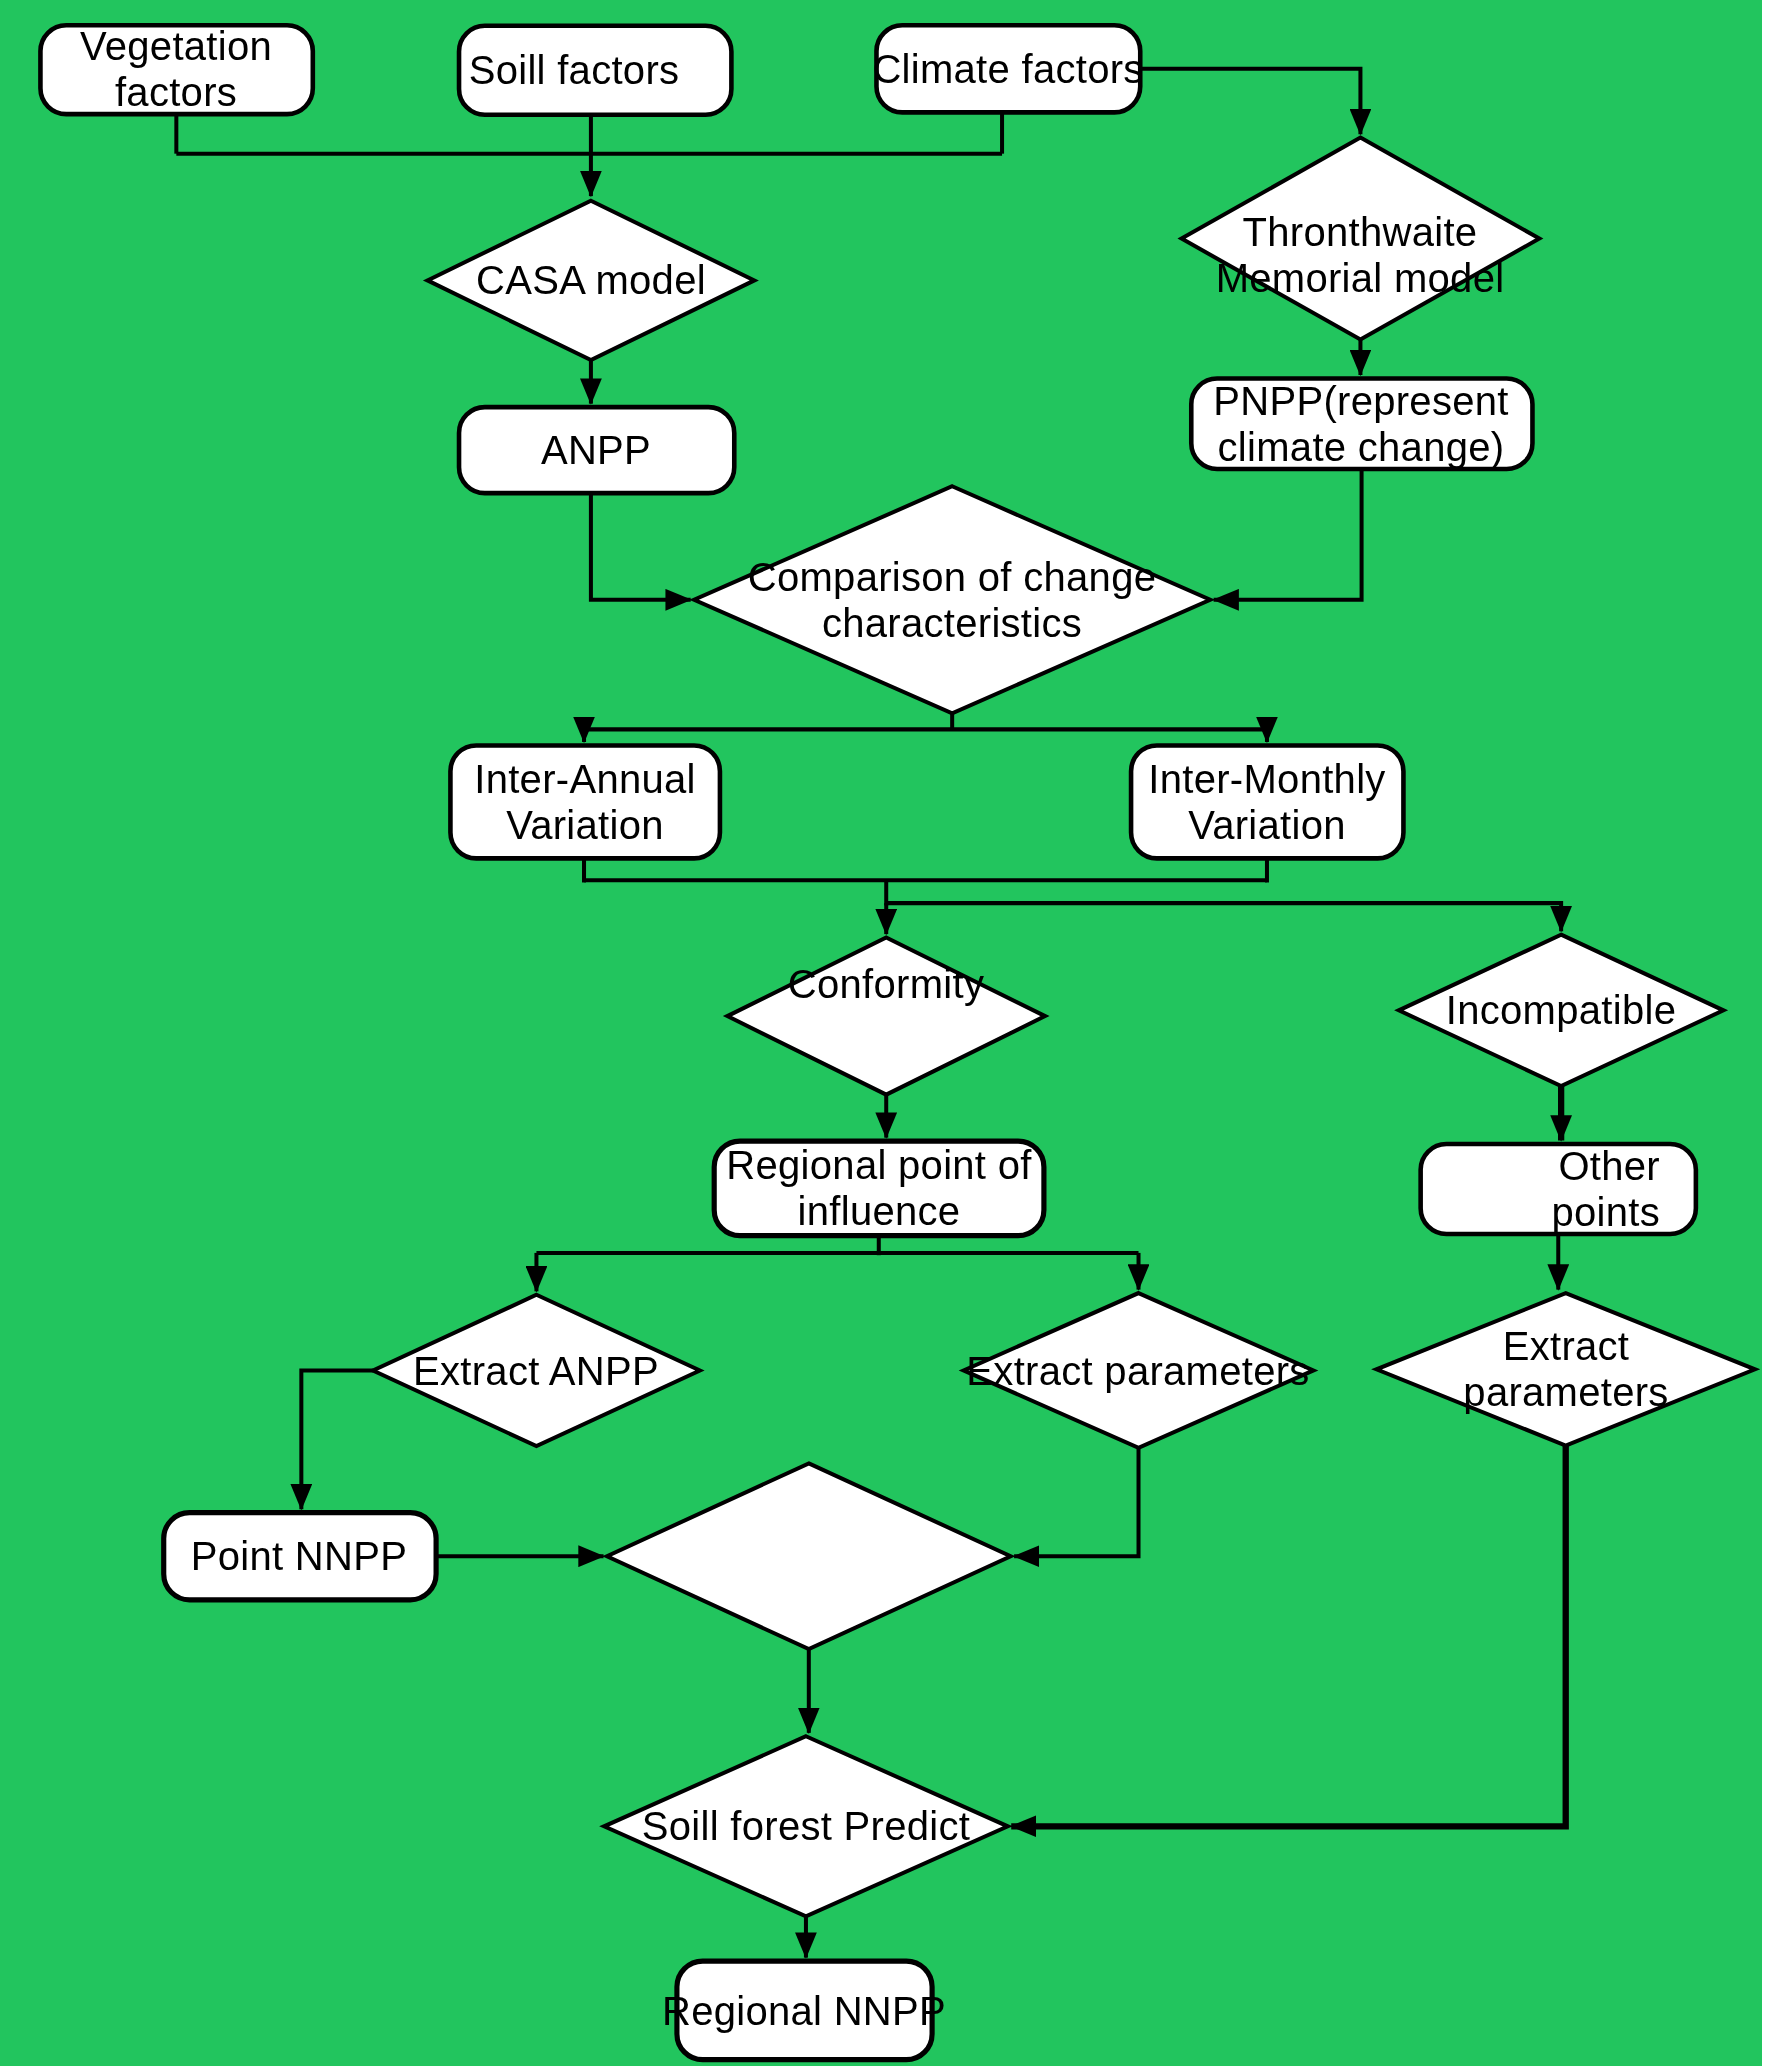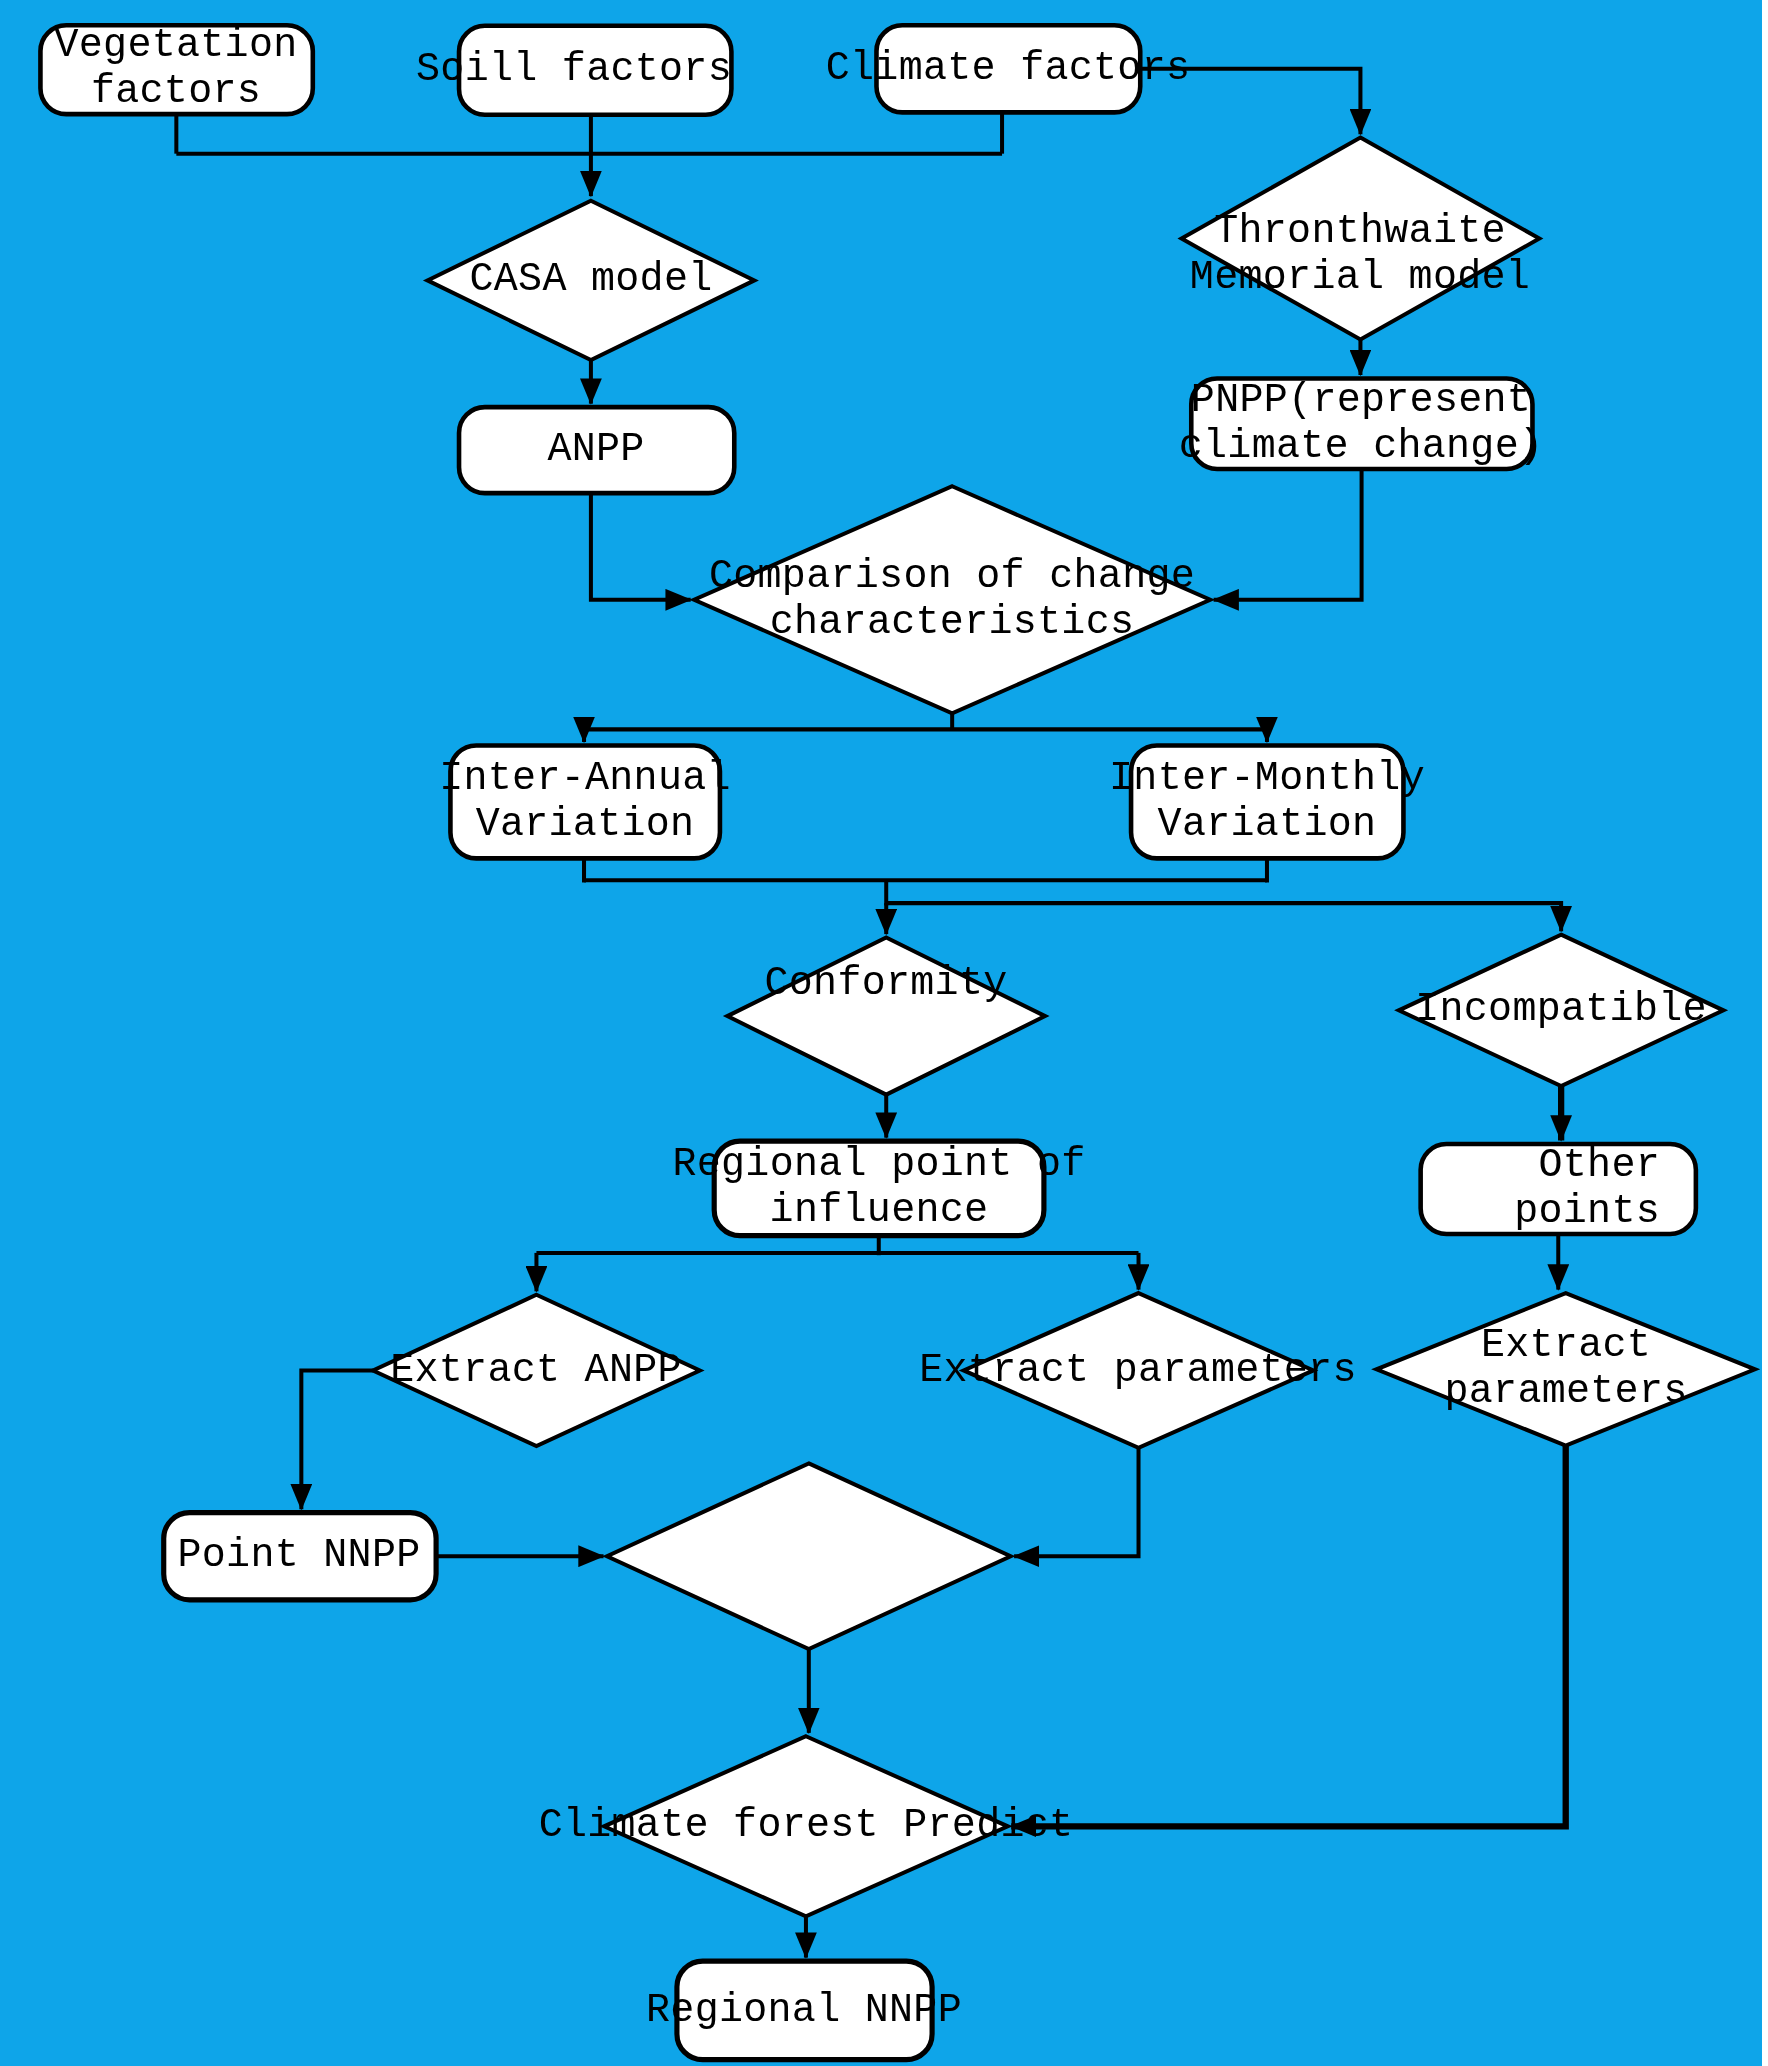--- a/index.html
+++ b/index.html
@@ -4,22 +4,22 @@
 <style>
   html, body {
     margin: 0;
     padding: 0;
     background: #ffffff;
   }
   #flowchart-canvas {
     position: relative;
     width: 1762px;
     height: 2066px;
-    background: #0ea5e9;
-    font-family: Liberation Mono, monospace;
+    background: #22c55e;
+    font-family: Liberation Sans, sans-serif;
     overflow: hidden;
   }
   #shape-layer {
     position: absolute;
     left: 0;
     top: 0;
     width: 1769px;
     height: 2066px;
   }
   .lbl {
@@ -130,17 +130,17 @@
 Variation</div>
   <div class="lbl" style="left:886px; top:984px;">Conformity</div>
   <div class="lbl" style="left:1561px; top:1010px;">Incompatible</div>
   <div class="lbl" style="left:879px; top:1188px;">Regional point of
 influence</div>
   <div class="lbl" style="left:1558px; top:1189px;text-align:right;">Other points</div>
   <div class="lbl" style="left:536px;  top:1371px;">Extract ANPP</div>
   <div class="lbl" style="left:1138px; top:1371px;">Extract parameters</div>
   <div class="lbl" style="left:1566px; top:1369px;">Extract parameters</div>
   <div class="lbl" style="left:299px;  top:1556px;">Point NNPP</div>
-  <div class="lbl" style="left:806px; top:1826px;">Climate forest Predict</div>
+  <div class="lbl" style="left:806px; top:1826px;">Soill forest Predict</div>
   <div class="lbl" style="left:804px; top:2011px;">Regional NNPP</div>
 
 </div>
 
 
 </body></html>

